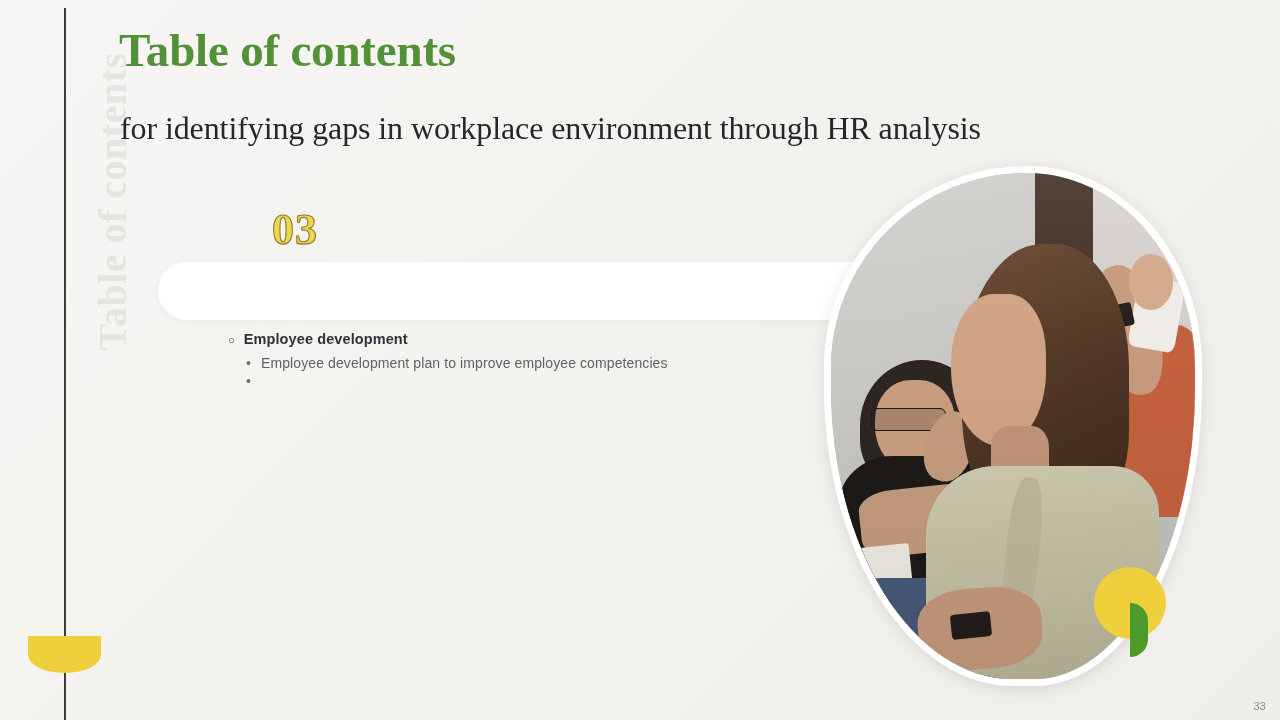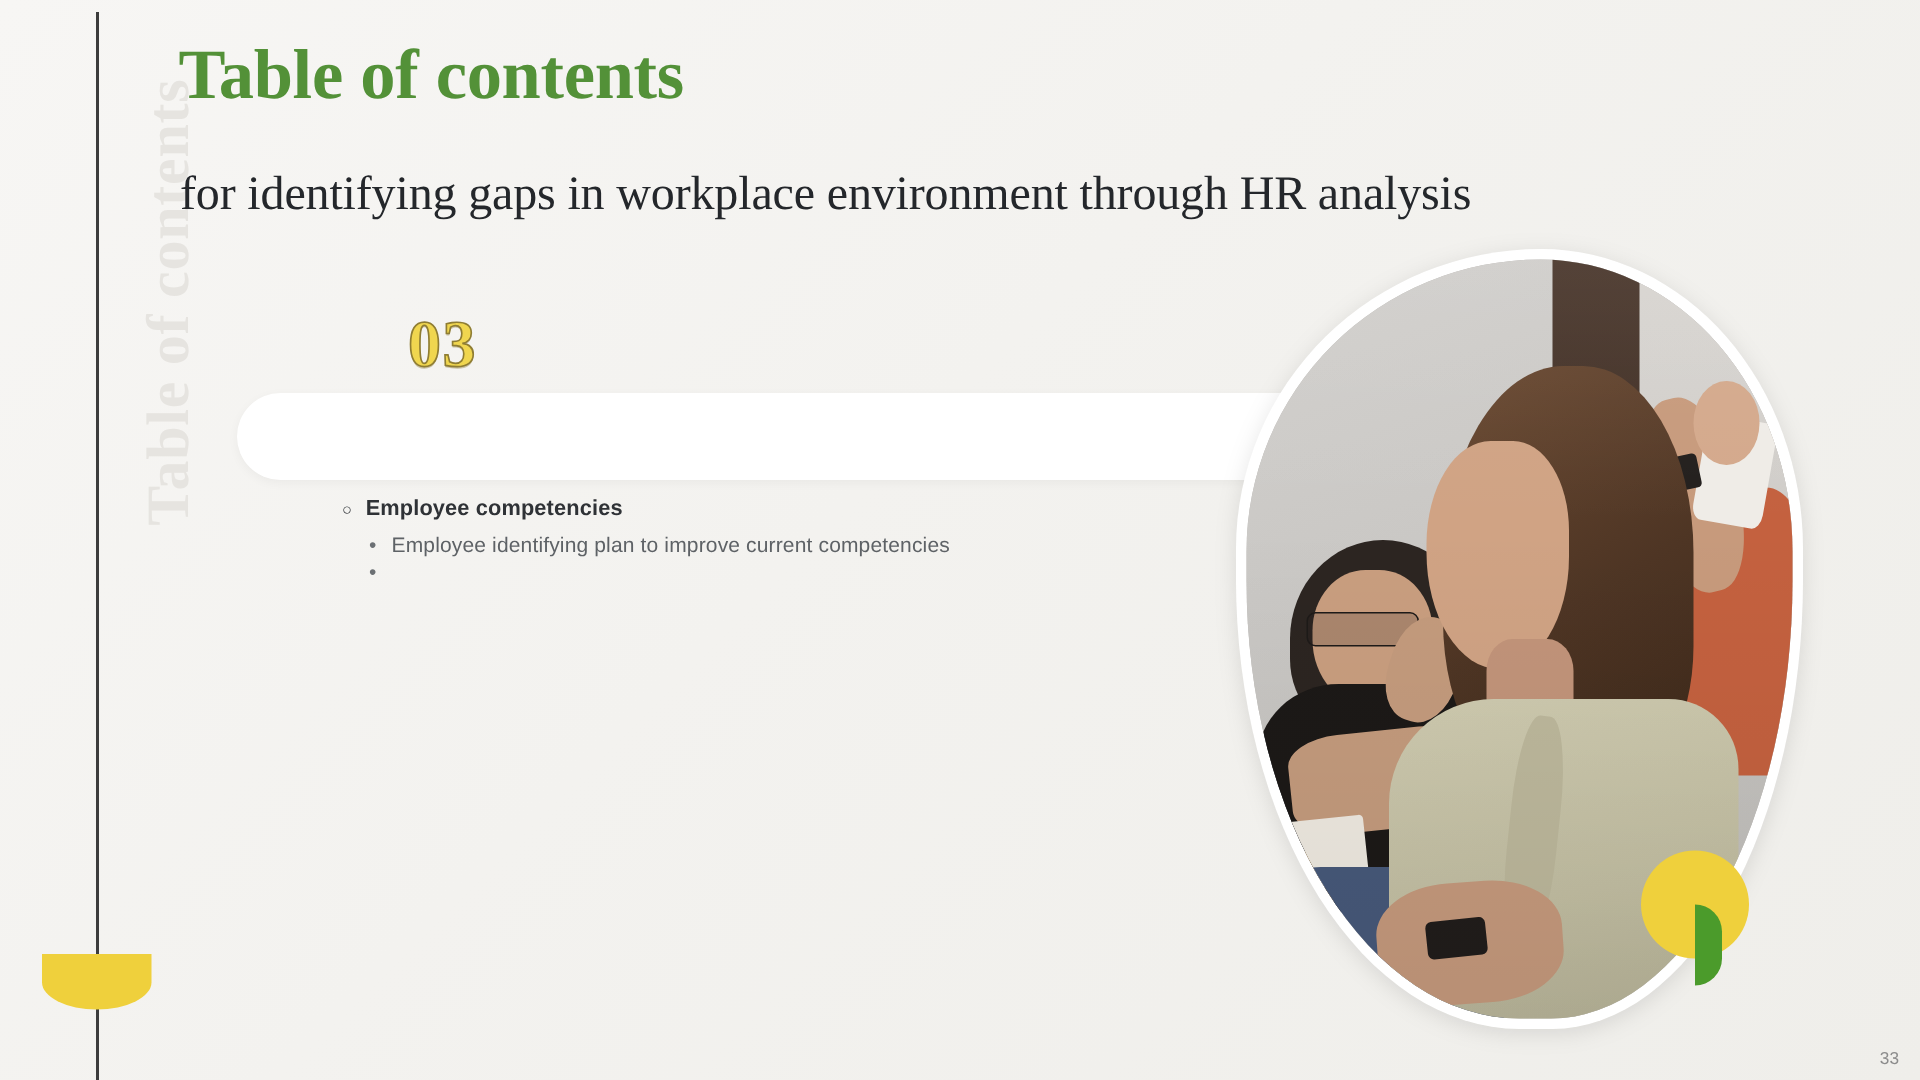--- a/index.html
+++ b/index.html
@@ -361,26 +361,26 @@
   <div class="title">Table of contents</div>
   <div class="subtitle">for identifying gaps in workplace environment through HR analysis</div>
 
   <div class="section-number">03</div>
 
   <div class="pill"></div>
 
   <div class="bullets">
     <div class="b-main">
       <span class="marker">○</span>
-      <span>Employee competencies</span>
+      <span>Employee development</span>
     </div>
     <div class="b-subs">
       <div class="b-sub">
         <span class="marker">•</span>
-        <span>Employee identifying plan to improve current  competencies</span>
+        <span>Employee development plan to improve employee  competencies</span>
       </div>
       <div class="b-sub">
         <span class="marker">•</span>
       </div>
     </div>
   </div>
 
   <div class="photo-wrap">
     <div class="photo-border"></div>
     <div class="photo-clip">

